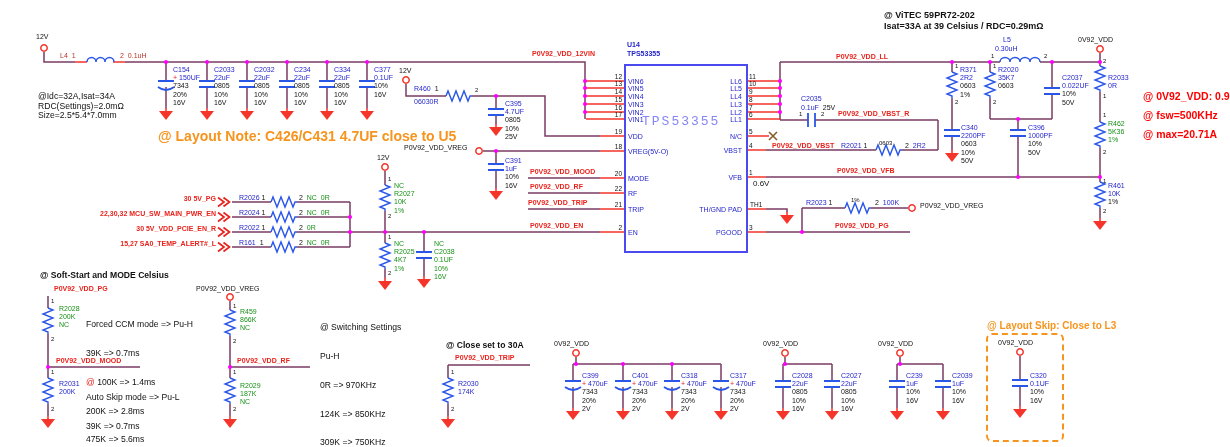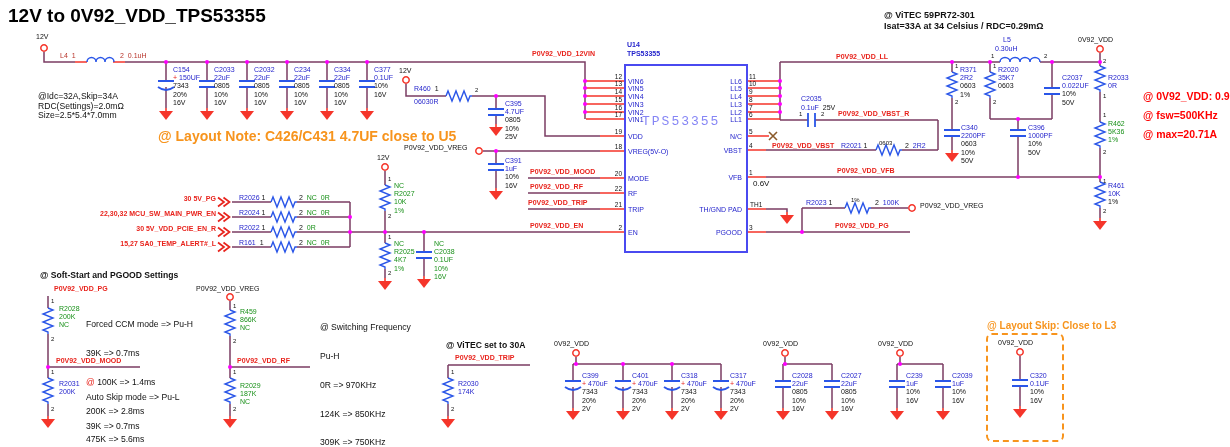--- a/index.html
+++ b/index.html
@@ -214,27 +214,26 @@
 
   <g>
     <use href="#chev" x="218" y="197.5"></use>
         <use href="#chev" x="218" y="212.5"></use>
     <use href="#chev" x="218" y="227.5"></use>
         <use href="#chev" x="218" y="242.5"></use>
     <use href="#ncx" x="773" y="136"></use>
   </g>
 </svg>
 
-<div class="title" style="left:8px;top:5px">12V to 0V92_VDD_TPS53355</div>
 
 <div class="port" style="left:36px;top:33px">12V</div>
 <div class="lab l4lab" style="left:60px;top:52px"><span>L4</span>  <span>1</span></div>
 <div class="lab l4lab" style="left:120px;top:52px"><span>2</span>  <span>0.1uH</span></div>
 <div class="note" style="left:38px;top:73px">
-  <div>@Idc=32A,Skip=34A</div><div>RDC(Settings)=2.0mΩ</div><div>Size=2.5*5.4*7.0mm</div>
+  <div>@Idc=32A,Isat=34A</div><div>RDC(Settings)=2.0mΩ</div><div>Size=2.5*5.4*7.0mm</div>
 </div>
 
 <div class="stk" style="left:173px;top:66px">
   <div class="b">C154</div>
   <div><span class="rr">+</span> <span class="b">150UF</span></div>
   <div class="k">7343</div>
       <div class="k">20%</div>
       <div class="k">16V</div>
 </div>
 <div class="stk" style="left:214px;top:66px">
@@ -344,22 +343,22 @@
 <div class="pinname" style="left:690px;top:93px;width:52px;text-align:right">LL4</div>
 <div class="pinname" style="left:690px;top:101px;width:52px;text-align:right">LL3</div>
 <div class="pinname" style="left:690px;top:109px;width:52px;text-align:right">LL2</div>
 <div class="pinname" style="left:690px;top:116px;width:52px;text-align:right">LL1</div>
 <div class="pinname" style="left:690px;top:133px;width:52px;text-align:right">N/C</div>
 <div class="pinname" style="left:690px;top:147px;width:52px;text-align:right">VBST</div>
 <div class="pinname" style="left:690px;top:174px;width:52px;text-align:right">VFB</div>
 <div class="pinname" style="left:683px;top:206px;width:59px;text-align:right">TH/GND PAD</div>
 <div class="pinname" style="left:690px;top:229px;width:52px;text-align:right">PGOOD</div>
 
-<div class="note noteb" style="left:884px;top:11px;font-size:9px">@ ViTEC 59PR72-301</div>
-<div class="note noteb" style="left:884px;top:22px;font-size:9px">Isat=33A at 34 Celsius / RDC=0.29mΩ</div>
+<div class="note noteb" style="left:884px;top:11px;font-size:9px">@ ViTEC 59PR72-202</div>
+<div class="note noteb" style="left:884px;top:22px;font-size:9px">Isat=33A at 39 Celsius / RDC=0.29mΩ</div>
 <div class="net" style="left:836px;top:53px">P0V92_VDD_LL</div>
 <div class="lab b" style="left:1003px;top:36px">L5</div>
 <div class="lab b" style="left:995px;top:45px">0.30uH</div>
 <div class="pn" style="left:991px;top:53px">1</div>
 <div class="pn" style="left:1044px;top:53px">2</div>
 <div class="port" style="left:1078px;top:36px">0V92_VDD</div>
 <div class="rednote" style="left:1143px;top:49px">
   <div>@ 0V92_VDD: 0.92V</div><div>@ fsw=500KHz</div><div>@ max=20.71A</div>
 </div>
 
@@ -459,21 +458,21 @@
 <div class="pn" style="left:388px;top:234px">1</div>
 <div class="pn" style="left:388px;top:270px">2</div>
 <div class="stk g" style="left:434px;top:240px">
   <div>NC</div>
       <div>C2038</div>
       <div>0.1UF</div>
       <div>10%</div>
       <div>16V</div>
 </div>
 
-<div class="note noteb" style="left:40px;top:271px">@ Soft-Start and PGOOD Settings</div>
+<div class="note noteb" style="left:40px;top:271px">@ Soft-Start and MODE Celsius</div>
 <div class="net" style="left:54px;top:285px">P0V92_VDD_PG</div>
 <div class="pn" style="left:51px;top:298px">1</div>
 <div class="stk g" style="left:59px;top:305px">
   <div>R2028</div>
       <div>200K</div>
       <div>NC</div>
 </div>
 <div class="pn" style="left:51px;top:336px">2</div>
 <div class="net" style="left:56px;top:357px">P0V92_VDD_MOOD</div>
 <div class="pn" style="left:51px;top:369px">1</div>
@@ -509,35 +508,35 @@
 <div class="net" style="left:237px;top:357px">P0V92_VDD_RF</div>
 <div class="pn" style="left:233px;top:369px">1</div>
 <div class="stk g" style="left:240px;top:382px">
   <div>R2029</div>
       <div>187K</div>
       <div>NC</div>
 </div>
 <div class="pn" style="left:233px;top:406px">2</div>
 
 <div class="note" style="left:320px;top:304px">
-  <div>@ Switching Frequency</div>
+  <div>@ Switching Settings</div>
   <div>Pu-H</div>
   <div>0R =&gt; 970KHz</div>
   <div>124K =&gt; 850KHz</div>
   <div>309K =&gt; 750KHz</div>
   
   
   
   
   
   
   
 </div>
 
-<div class="note noteb" style="left:446px;top:341px">@ ViTEC set to 30A</div>
+<div class="note noteb" style="left:446px;top:341px">@ Close set to 30A</div>
 <div class="net" style="left:455px;top:354px">P0V92_VDD_TRIP</div>
 <div class="pn" style="left:451px;top:369px">1</div>
 <div class="stk" style="left:458px;top:380px">
   <div class="b">R2030</div>
       <div class="b">174K</div>
 </div>
 <div class="pn" style="left:451px;top:406px">2</div>
 
 <div class="port" style="left:554px;top:340px">0V92_VDD</div>
 <div class="stk" style="left:582px;top:372px">

